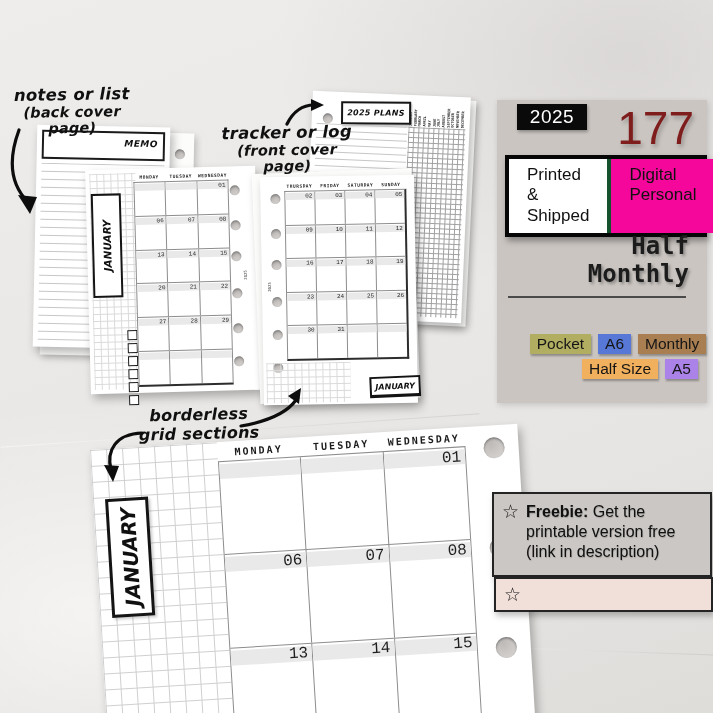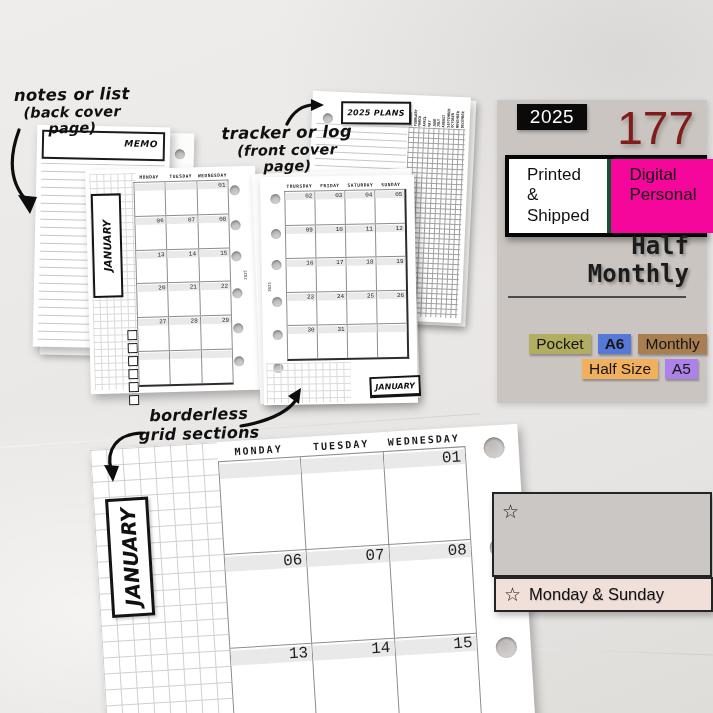--- a/index.html
+++ b/index.html
@@ -487,37 +487,39 @@
       </div>
     </div>
     <div id="type-text">
       <div>Half</div>
       <div>Monthly</div>
     </div>
     <div class="divider"></div>
     <div id="size-badges">
         <div class="size-row">
           <span class="size-badge" style="background: rgb(177, 174, 98);">Pocket</span>
-          <span class="size-badge" style="background: rgb(88, 120, 216); font-weight: bold;">A6</span>
+          <span class="size-badge" style="background: rgb(88, 120, 216);">A6</span>
           <span class="size-badge" style="background: rgb(169, 127, 82);">Monthly</span>
         </div>
         <div class="size-row">
           <span class="size-badge" style="background: rgb(241, 176, 93); margin-left: 44px;">Half Size</span>
           <span class="size-badge" style="background: rgb(170, 130, 232);">A5</span>
         </div>
       </div>
   </div>
 
   <div id="freebie-box" class="callout">
     <span class="star">☆</span>
+    <div class="callout-text">
+      <b>Freebie:</b><span> Get the printable version free (link in description)</span>
+    </div>
   </div>
 
   <div id="days-box" class="callout" style="background: rgb(241, 223, 218);">
     <span class="star">☆</span>
-    <div class="callout-text" style="font-size:16.5px;">Monday &amp; Sunday</div>
   </div>
 
   <div class="ann hand" style="left:2px;top:85px;width:140px;transform:rotate(-1deg);">
     <div class="ann-l1">notes or list</div>
     <div class="ann-l2">(back cover page)</div>
   </div>
   <svg class="arrow" style="left:6px;top:127px;" width="40" height="88" viewBox="0 0 40 88">
     <path d="M13 3 C3 30,3 56,22 75"></path>
     <path class="head" d="M12 68 L24 87 L31 70 Z"></path>
   </svg>

